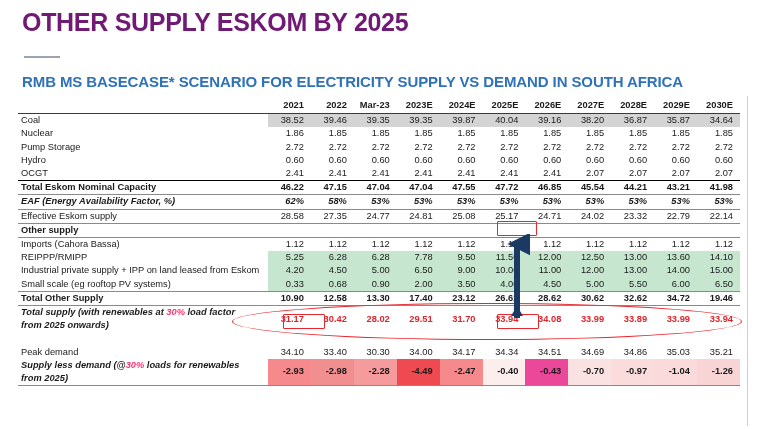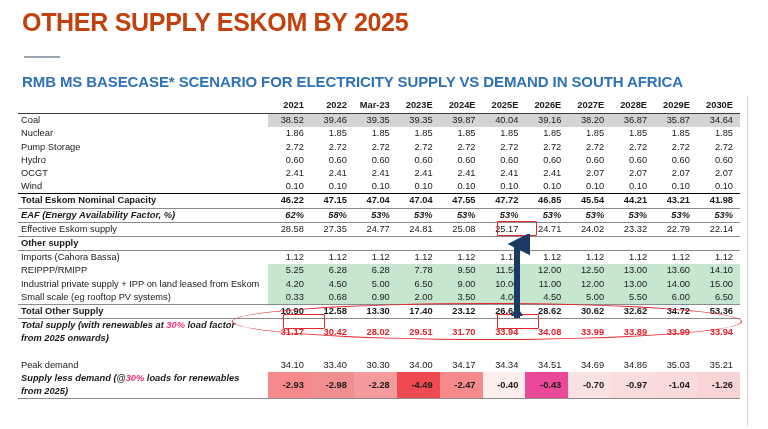--- a/index.html
+++ b/index.html
@@ -15,21 +15,21 @@
     width: 768px; height: 429px;
     background: #ffffff;
   }
   
   .title {
     position: absolute;
     left: 22px; top: 8px;
     font-size: 25px;
     font-weight: bold;
     letter-spacing: -0.3px;
-    color: #c2410c;
+    color: #701a75;
     white-space: nowrap;
   }
   .rule {
     position: absolute;
     left: 24px; top: 56px;
     width: 36px; height: 2px;
     background: #9aa4ae;
   }
   .subtitle {
     position: absolute;
@@ -232,34 +232,20 @@
           <td class="numcell">2.41</td>
           <td class="numcell">2.41</td>
           <td class="numcell">2.41</td>
           <td class="numcell">2.41</td>
           <td class="numcell">2.07</td>
           <td class="numcell">2.07</td>
           <td class="numcell">2.07</td>
           <td class="numcell">2.07</td>
         </tr>
 
-        <tr>
-          <td class="lblcell">Wind</td>
-          <td class="numcell">0.10</td>
-          <td class="numcell">0.10</td>
-          <td class="numcell">0.10</td>
-          <td class="numcell">0.10</td>
-          <td class="numcell">0.10</td>
-          <td class="numcell">0.10</td>
-          <td class="numcell">0.10</td>
-          <td class="numcell">0.10</td>
-          <td class="numcell">0.10</td>
-          <td class="numcell">0.10</td>
-          <td class="numcell">0.10</td>
-        </tr>
 
         <tr class="topline-dark bold">
           <td class="lblcell bold">Total Eskom Nominal Capacity</td>
           <td class="numcell">46.22</td>
           <td class="numcell">47.15</td>
           <td class="numcell">47.04</td>
           <td class="numcell">47.04</td>
           <td class="numcell">47.55</td>
           <td class="numcell">47.72</td>
           <td class="numcell">46.85</td>
@@ -379,21 +365,21 @@
           <td class="numcell bold">10.90</td>
           <td class="numcell bold">12.58</td>
           <td class="numcell bold">13.30</td>
           <td class="numcell bold">17.40</td>
           <td class="numcell bold">23.12</td>
           <td class="numcell bold">26.62</td>
           <td class="numcell bold">28.62</td>
           <td class="numcell bold">30.62</td>
           <td class="numcell bold">32.62</td>
           <td class="numcell bold">34.72</td>
-          <td class="numcell bold">53.36</td>
+          <td class="numcell bold">19.46</td>
         </tr>
 
         <tr class="topline">
           <td class="lblcell bold twoline"><span>Total supply (with renewables at </span><span class="pct30">30%</span><span> load factor</span><br><span>from 2025 onwards)</span></td>
           <td class="numcell red-text">31.17</td>
           <td class="numcell red-text">30.42</td>
           <td class="numcell red-text">28.02</td>
           <td class="numcell red-text">29.51</td>
           <td class="numcell red-text">31.70</td>
           <td class="numcell red-text">33.94</td>

